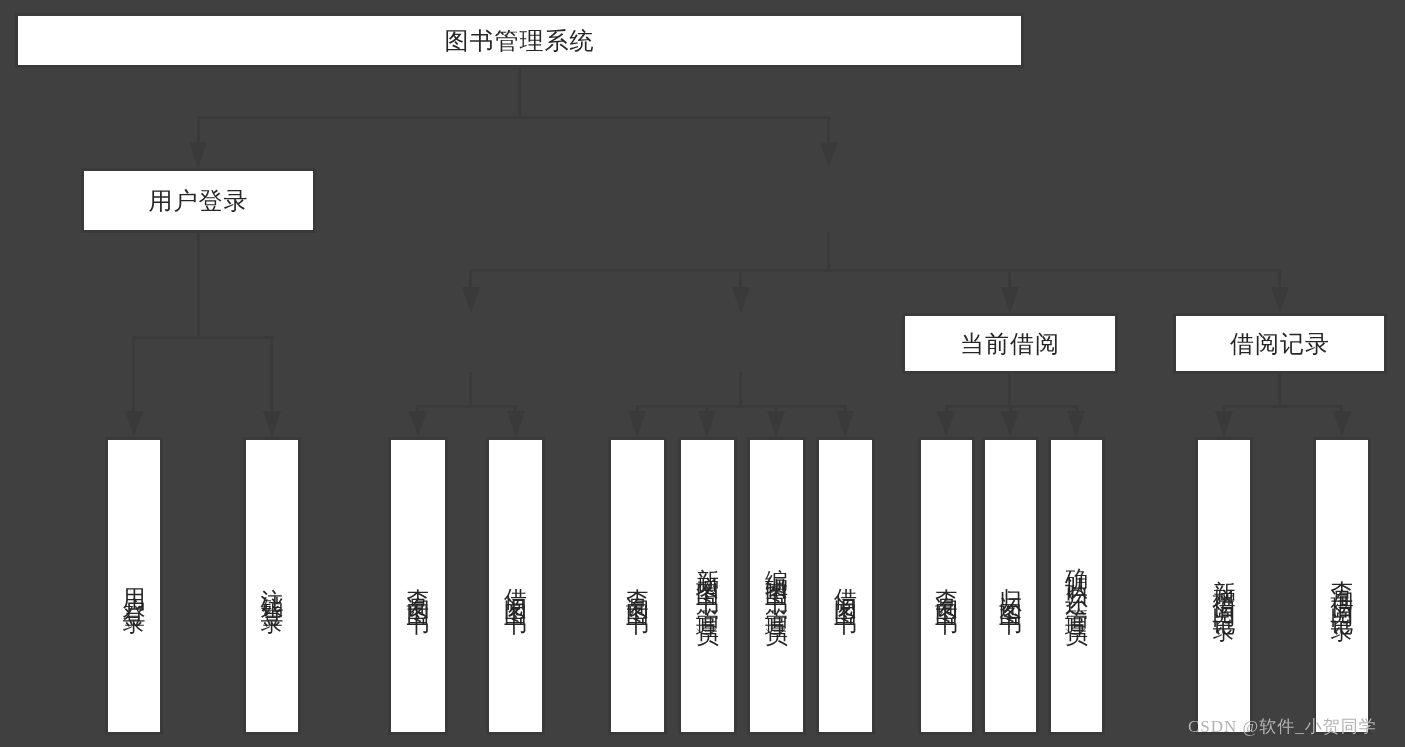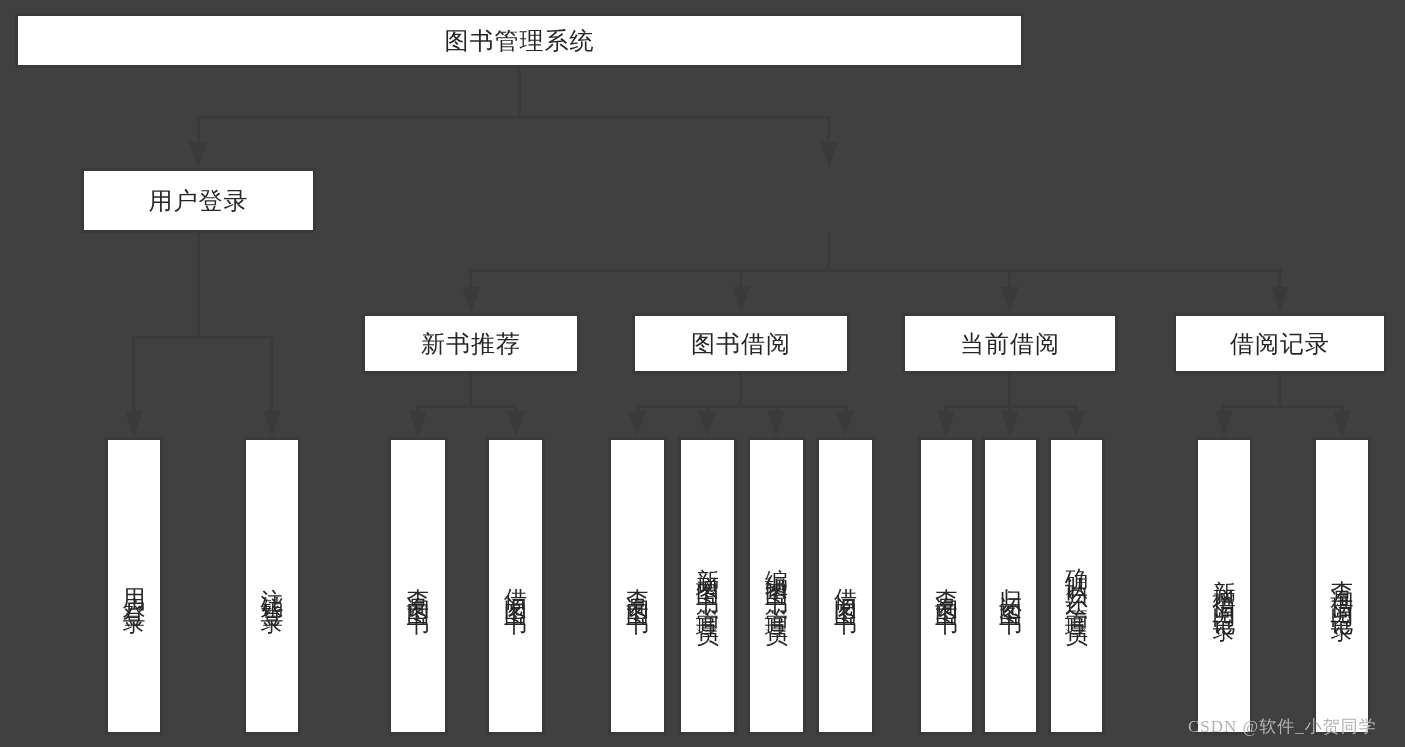--- a/index.html
+++ b/index.html
@@ -56,26 +56,20 @@
   <div class="hline" style="left:470px;top:269px;width:812px;"></div>
   <div class="vline" style="left:469px;top:269px;height:20px;"></div>
   <div class="ahead" style="left:462px;top:287px;"></div>
   <div class="vline" style="left:739px;top:269px;height:20px;"></div>
   <div class="ahead" style="left:732px;top:287px;"></div>
   <div class="vline" style="left:1008px;top:269px;height:20px;"></div>
   <div class="ahead" style="left:1001px;top:287px;"></div>
   <div class="vline" style="left:1278px;top:269px;height:20px;"></div>
   <div class="ahead" style="left:1271px;top:287px;"></div>
 
-  <div class="box" style="left:362px;top:313px;width:218px;height:61px;">
-    <span class="hlabel">新书推荐</span>
-  </div>
-  <div class="box" style="left:632px;top:313px;width:218px;height:61px;">
-    <span class="hlabel">图书借阅</span>
-  </div>
   <div class="box" style="left:902px;top:313px;width:216px;height:61px;justify-content:center;">
     <span class="hlabel">当前借阅</span>
   </div>
   <div class="box" style="left:1173px;top:313px;width:214px;height:61px;">
     <span class="hlabel">借阅记录</span>
   </div>
 
   <div class="vline" style="left:469px;top:372px;height:36px;"></div>
   <div class="hline" style="left:417px;top:405px;width:100px;"></div>
   <div class="vline" style="left:416px;top:405px;height:9px;"></div>

